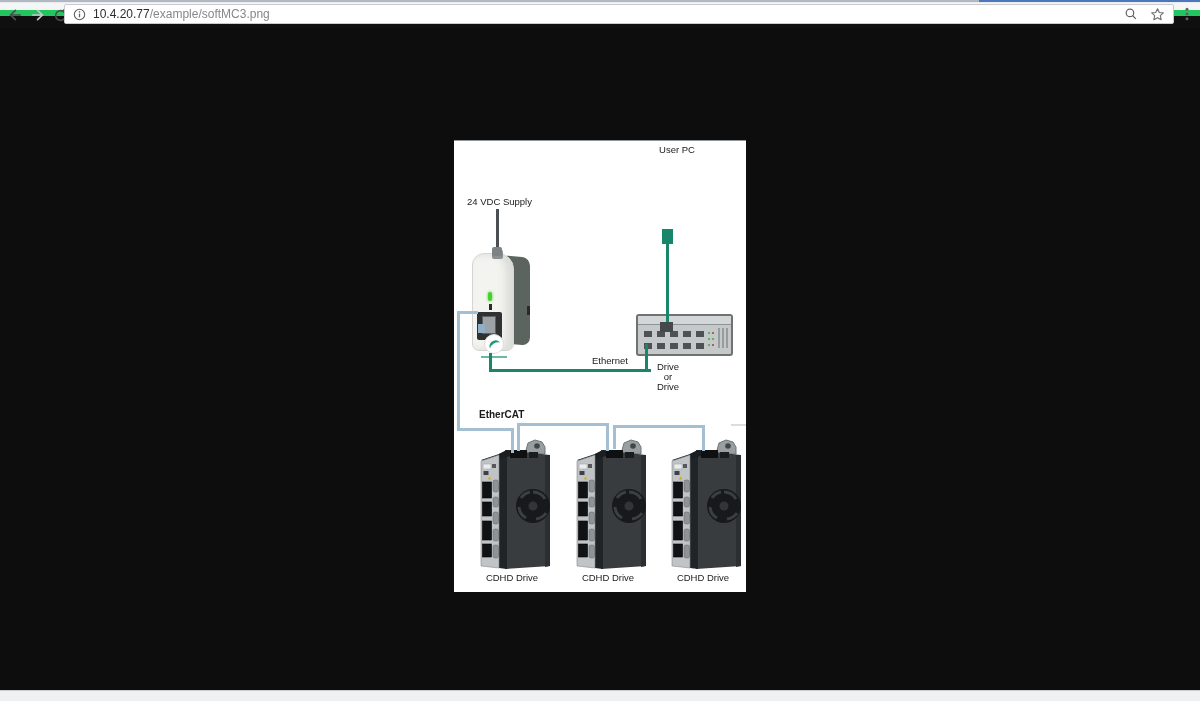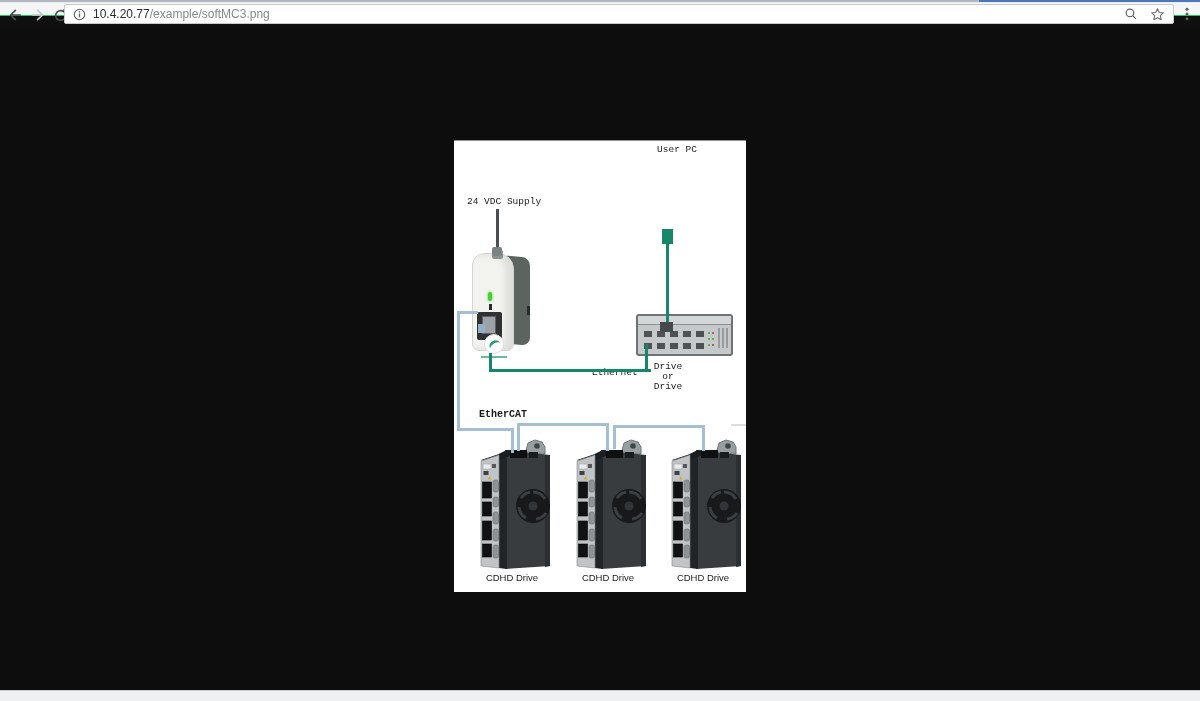--- a/index.html
+++ b/index.html
@@ -2,21 +2,21 @@
 <html style="--ethernet-cable: #17866a; --ethercat-cable: #a4bfd2; --status-led: #46d12e;"><head>
 <meta charset="utf-8">
 <style>
   * { margin:0; padding:0; box-sizing:border-box; }
   html,body { width:1200px; height:701px; overflow:hidden; background:#0f0f0f;
               font-family:"Liberation Sans", sans-serif; }
   .abs { position:absolute; }
 
   
   .chrome { position:absolute; top:0; left:0; width:1200px; height:16px;
-            background:#f4f5f5; border-bottom:1px solid #22c55e; }
+            background:#f4f5f5; border-bottom:6px solid #22c55e; }
   .top-band { position:absolute; top:0; left:0; width:1200px; height:2px; background:#b1b8c1; }
   .top-band-blue { position:absolute; top:0; left:979px; width:221px; height:2px; background:#4b78ba; }
   .top-hl { position:absolute; top:2px; left:0; width:1200px; height:1px; background:#e9ebee; }
   .navbtn { position:absolute; top:6px; width:18px; height:18px; display:flex;
             align-items:center; justify-content:center; border-radius:3px; }
   .omnibox { position:absolute; left:64px; right:26px; top:4px; height:20px;
              background:#ffffff; border:1px solid #c9cacc; border-radius:2px;
              display:flex; align-items:center; padding:0 8px; }
   .url { flex:1; font-size:12px; margin-left:7px; white-space:nowrap; overflow:hidden; }
   .url .host { color:#2b2d30; }
@@ -26,21 +26,21 @@
                display:flex; align-items:center; justify-content:center; }
 
   
   .viewport { position:absolute; top:28px; left:0; width:1200px; height:662px; background:#0d0d0d; }
   .bottom-strip { position:absolute; bottom:0; left:0; width:1200px; height:11px;
                   background:#eef0f1; border-top:1px solid #c9cbcd; }
 
   
   .img { position:absolute; left:454px; top:112px; width:292px; height:452px;
          background:#ffffff; border-top:1px solid #8f9499; cursor:zoom-in; }
-  .lbl { position:absolute; font-size:9.5px; color:#1a1a1a; white-space:nowrap;font-family:Liberation Mono, monospace; }
+  .lbl { position:absolute; font-size:9.5px; color:#1a1a1a; white-space:nowrap; }
   .lbl.center { text-align:center; }
   .bold { font-weight:bold; font-size:10px; }
 
   
   .teal { background:var(--ethernet-cable, #17866a); }
   .blue { background:var(--ethercat-cable, #a4bfd2); }
 
   
   .laptop { position:absolute; left:177px; top:18px; width:90px; height:72px; }
   .lt-screen { position:absolute; left:5px; top:2px; width:80px; height:42px;
@@ -148,21 +148,21 @@
       <circle cx="7" cy="12.8" r="1.5" fill="#5f6368"></circle>
     </svg>
   </div>
 </div>
 
 <div class="viewport">
   <div class="img">
 
     <div class="lbl center" style="left:178px; top:3px; width:90px;">User PC</div>
     <div class="lbl" style="left:13px; top:55px;">24 VDC Supply</div>
-    <div class="lbl" style="left:94px; top:226px;padding-left:44px;">Ethernet</div>
+    <div class="lbl" style="left:94px; top:214px;padding-left:44px;">Ethernet</div>
     <div class="lbl bold" style="left:12px; top:268px;margin-left:13px;">EtherCAT</div>
     <div class="lbl center" style="left:184px; top:221px; width:60px; line-height:9.8px;">
       <div>Drive</div>
       <div>or</div>
       <div>Drive</div>
     </div>
 
 
     <div class="abs teal cable" style="left:208px; top:88px; width:11px; height:15px;"></div>
     <div class="abs teal cable" style="left:212px; top:88px; width:3px; height:97px;"></div>

